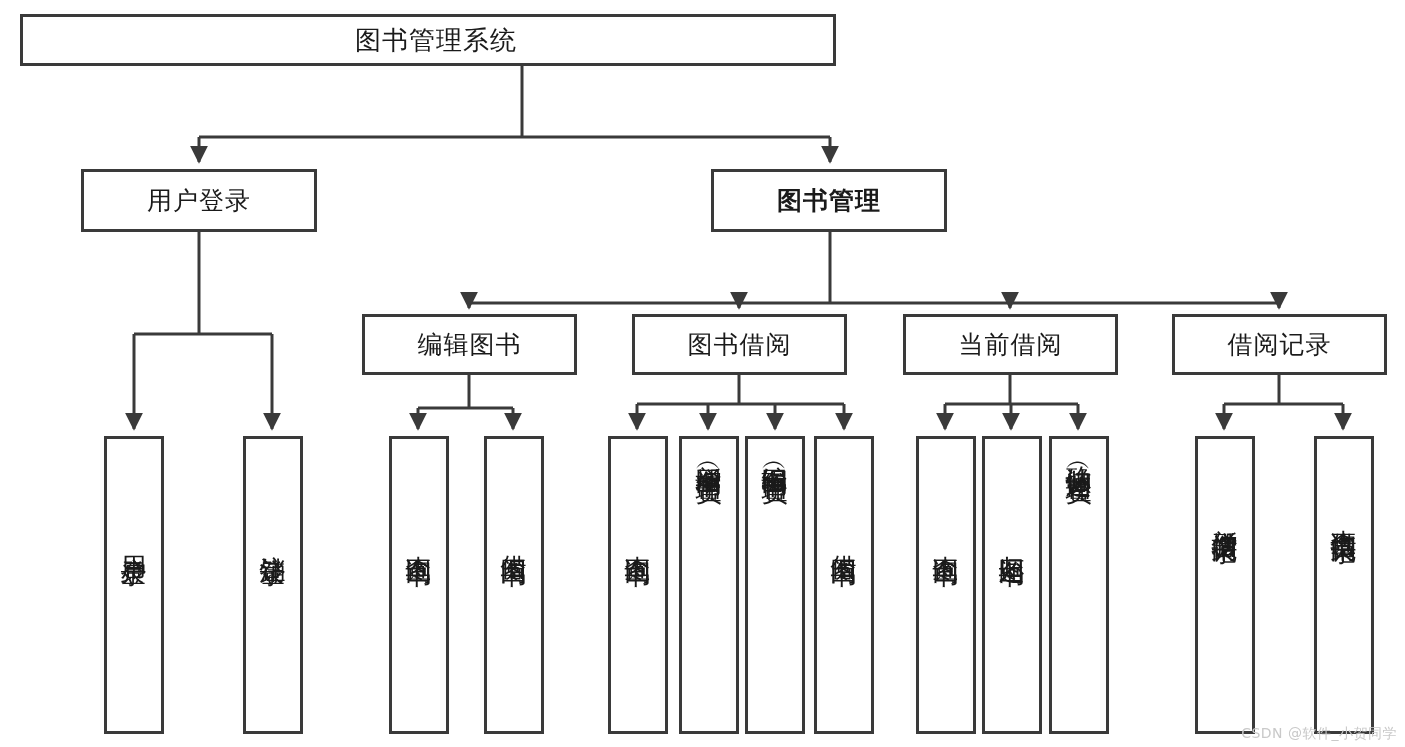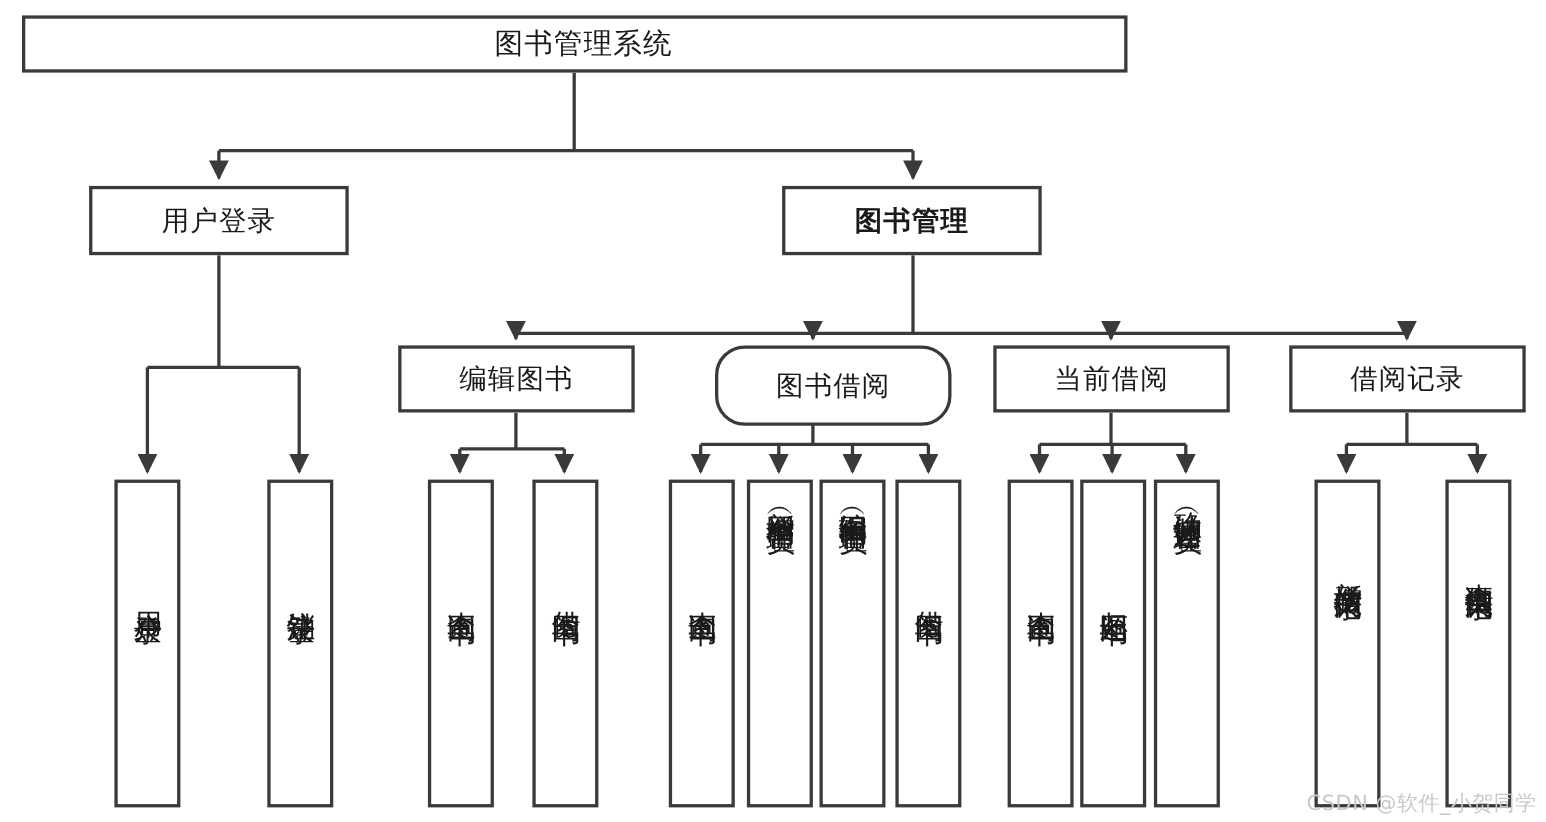--- a/index.html
+++ b/index.html
@@ -62,21 +62,21 @@
     white-space: nowrap;
   }
   .node.v.mid .label { margin-top: 96px; }
   .node.v.mid2 .label { margin-top: 70px; }
   .node.v.top .label { margin-top: 6px; }
 
   .watermark {
     position: absolute;
     right: 8px;
     bottom: 4px;
-    font-size: 19px;
+    font-size: 14px;
     color: #c9c9c9;
     letter-spacing: 0.5px;
     white-space: nowrap;
     font-family: "DejaVu Sans", "Liberation Sans", sans-serif;
   }
 </style>
 </head>
 <body>
 
 <div id="canvas">
@@ -124,35 +124,35 @@
       <path d="M 1011 404 L 1011 429" marker-end="url(#arrow)"></path>
       <path d="M 1078 404 L 1078 429" marker-end="url(#arrow)"></path>
 
       <path d="M 1279 375 L 1279 404"></path>
       <path d="M 1224 404 L 1343 404"></path>
       <path d="M 1224 404 L 1224 429" marker-end="url(#arrow)"></path>
       <path d="M 1343 404 L 1343 429" marker-end="url(#arrow)"></path>
     </g>
   </svg>
 
-  <div class="node h root" style="left:20px; top:14px; width:1005px; height:52px;padding-left:16px;">
+  <div class="node h root" style="left:20px; top:14px; width:816px; height:52px;padding-left:16px;">
     <span class="label">图书管理系统</span>
   </div>
 
   <div class="node h" style="left:81px; top:169px; width:236px; height:63px;">
     <span class="label">用户登录</span>
   </div>
   <div class="node h" style="left:711px; top:169px; width:236px; height:63px;font-weight:bold;">
     <span class="label">图书管理</span>
   </div>
 
   <div class="node h" style="left:362px; top:314px; width:215px; height:61px;">
     <span class="label">编辑图书</span>
   </div>
-  <div class="node h" style="left:650px; top:314px; width:215px; height:73px;border-radius:27px;">
+  <div class="node h" style="left:632px; top:314px; width:215px; height:61px;">
     <span class="label">图书借阅</span>
   </div>
   <div class="node h" style="left:903px; top:314px; width:215px; height:61px;">
     <span class="label">当前借阅</span>
   </div>
   <div class="node h" style="left:1172px; top:314px; width:215px; height:61px;">
     <span class="label">借阅记录</span>
   </div>
 
   <div class="node v mid" style="left:104px; top:436px; width:60px; height:298px;">

